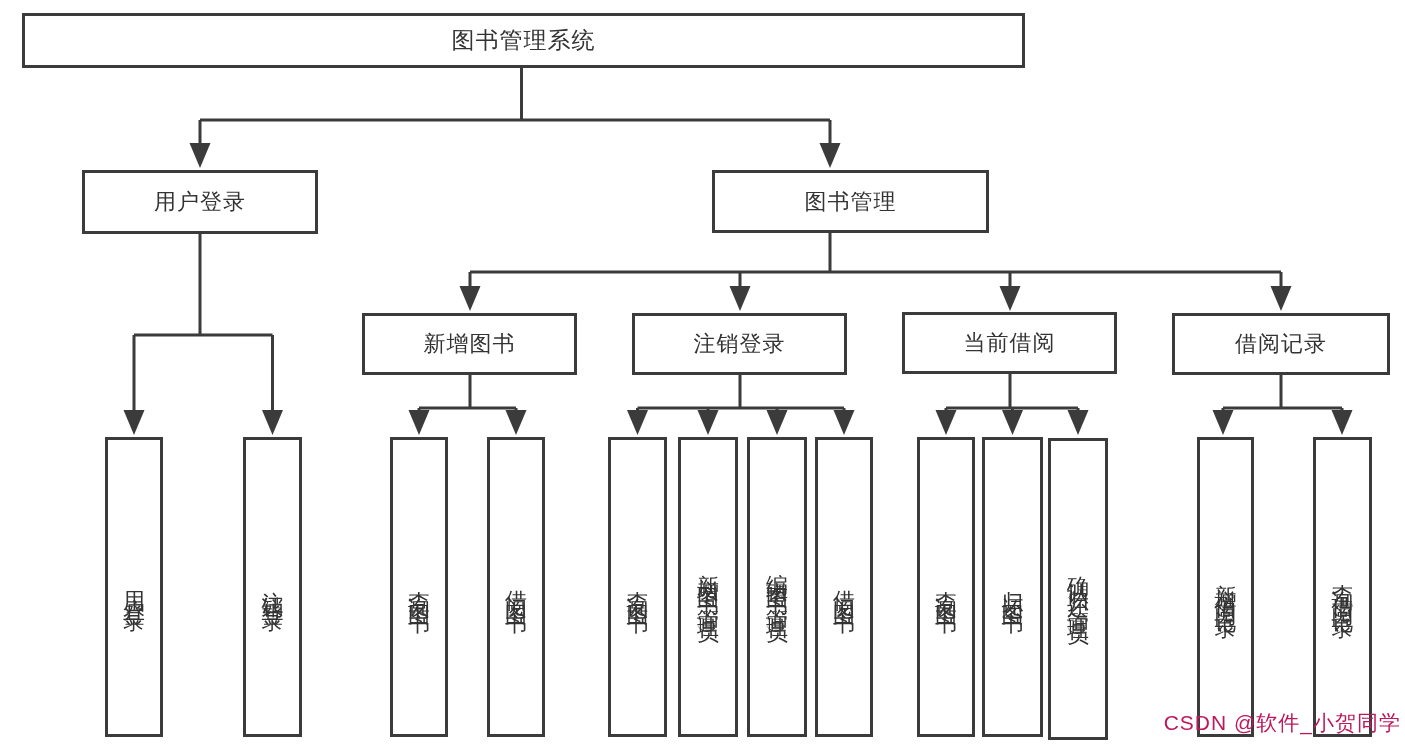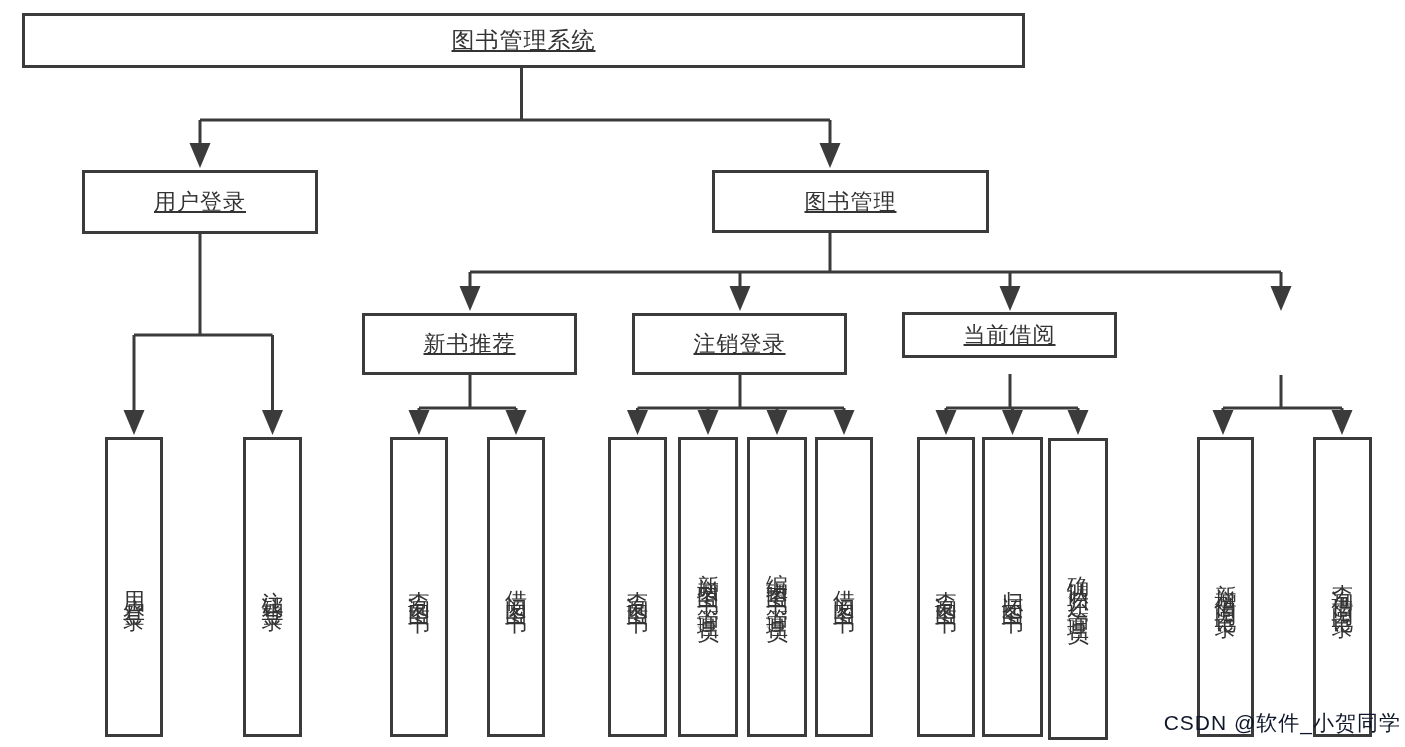--- a/index.html
+++ b/index.html
@@ -20,37 +20,36 @@
     align-items:center;
     justify-content:center;
     color:#333333;
     z-index:2;
   }
   .node span{display:block;}
   .node.h span{
     font-size:22px;
     letter-spacing:1px;
     white-space:nowrap;
-    text-decoration:underline;
   }
   .node.root span{font-size:23px;}
   .node.v span{
     writing-mode:vertical-rl;
     font-size:22px;
     letter-spacing:7px;
     line-height:1;
     white-space:nowrap;
   }
   #watermark{
     position:absolute;
     right:4px;
     top:709px;
     z-index:10;
     font-size:21px;
-    color:#0f172a;
+    color:#be185d;
     letter-spacing:1px;
     white-space:nowrap;
   }
 </style>
 </head>
 <body>
 
 <div id="stage">
 
   <svg id="connectors" width="1405" height="747" viewBox="0 0 1405 747">
@@ -111,27 +110,30 @@
   </div>
 
   <div class="node h" style="left:82px;top:170px;width:236px;height:64px">
     <span>用户登录</span>
   </div>
   <div class="node h" style="left:712px;top:170px;width:277px;height:63px">
     <span>图书管理</span>
   </div>
 
   <div class="node h" style="left:362px;top:313px;width:215px;height:62px">
-    <span>新书推荐</span>
+    <span>新增图书</span>
   </div>
   <div class="node h" style="left:632px;top:313px;width:215px;height:62px">
     <span>注销登录</span>
   </div>
-  <div class="node h" style="left:902px;top:312px;width:215px;height:46px">
+  <div class="node h" style="left:902px;top:312px;width:215px;height:62px">
     <span>当前借阅</span>
+  </div>
+  <div class="node h" style="left:1172px;top:313px;width:218px;height:62px">
+    <span>借阅记录</span>
   </div>
 
   <div class="node v" style="left:105px;top:437px;width:58px;height:300px">
     <span>用户登录</span>
   </div>
   <div class="node v" style="left:243px;top:437px;width:59px;height:300px">
     <span>注销登录</span>
   </div>
 
   <div class="node v" style="left:390px;top:437px;width:58px;height:300px">

